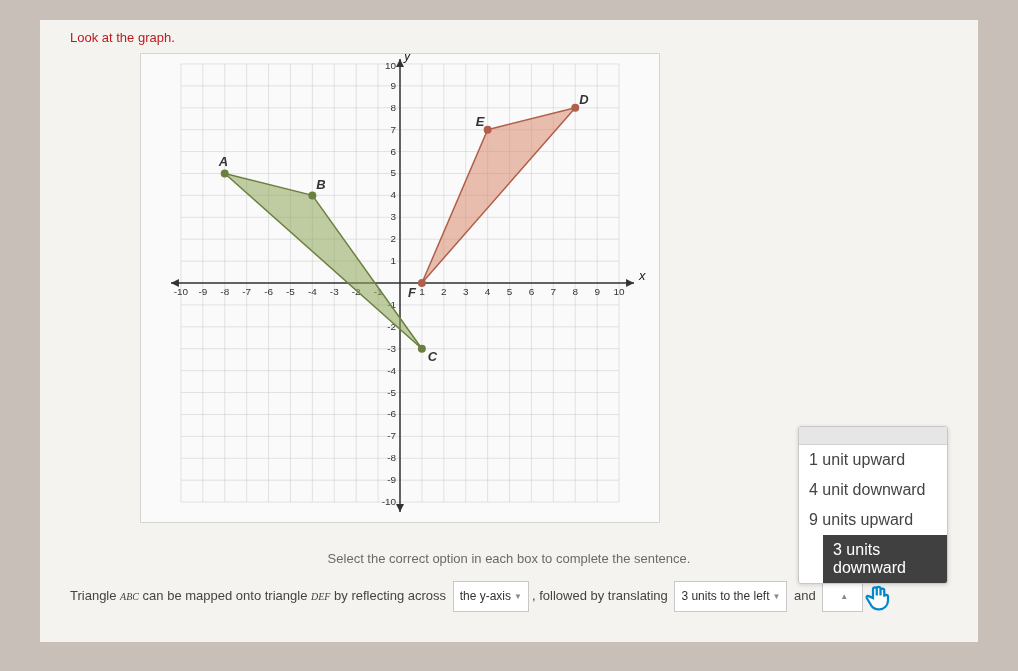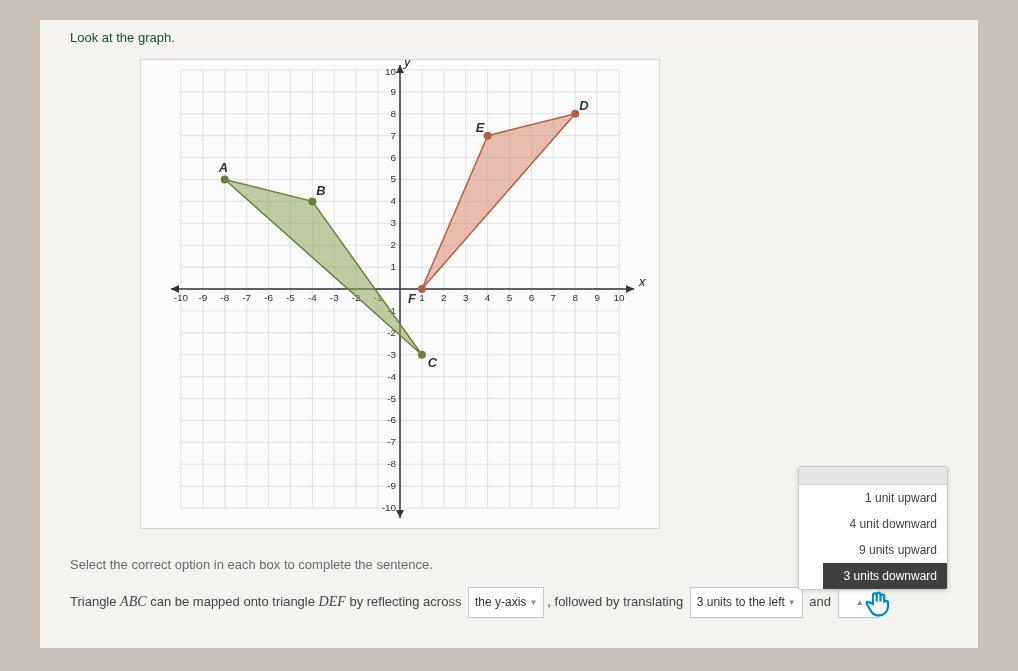--- a/index.html
+++ b/index.html
@@ -10,47 +10,48 @@
       font-size: 13px;
       color: #333;
     }
     .page {
       background: #f5f3f0;
       padding: 10px 30px 30px;
       position: relative;
       min-height: 620px;
     }
     .instruction-top {
-      color: #14532d;
-      font-size: 13px;
-      margin-bottom: 14px;
+      color: #b91c1c;
+      font-size: 13px;
+      margin-bottom: 8px;
     }
     .graph-container {
       display: block;
       margin-left: 70px;
     }
     svg.graph {
       background: #fafafa;
       border: 1px solid #d5d5d5;
     }
     .instruction-mid {
       color: #6a6a6a;
       font-size: 13px;
       margin: 25px 0 15px;
+      text-align: center;
     }
     .sentence {
       color: #444;
       font-size: 13px;
       line-height: 24px;
     }
     .sentence .math {
       font-family: 'Georgia', serif;
       font-style: italic;
       font-weight: 500;
-      font-size: 14px;
+      font-size: 10px;
     }
     .dropdown {
       display: inline-block;
       border: 1px solid #c8c8c8;
       background: #fff;
       padding: 2px 6px;
       margin: 0 3px;
       font-size: 12px;
       cursor: pointer;
       color: #333;
@@ -77,24 +78,23 @@
       box-shadow: 0 1px 4px rgba(0,0,0,0.15);
       overflow: hidden;
     }
     .options-popup .header-strip {
       height: 18px;
       background: #e6e6e6;
       border-bottom: 1px solid #d0d0d0;
     }
     .options-popup .opt {
       padding: 6px 10px;
-      font-size: 12px;
+      font-size: 16px;
       color: #444;
       cursor: pointer;
-      text-align: right;
     }
     .options-popup .opt.selected {
       background: #404040;
       color: #fff;
       margin-left: 24px;
     }
     .cursor-hand {
       position: absolute;
       right: 85px;
       bottom: 22px;

